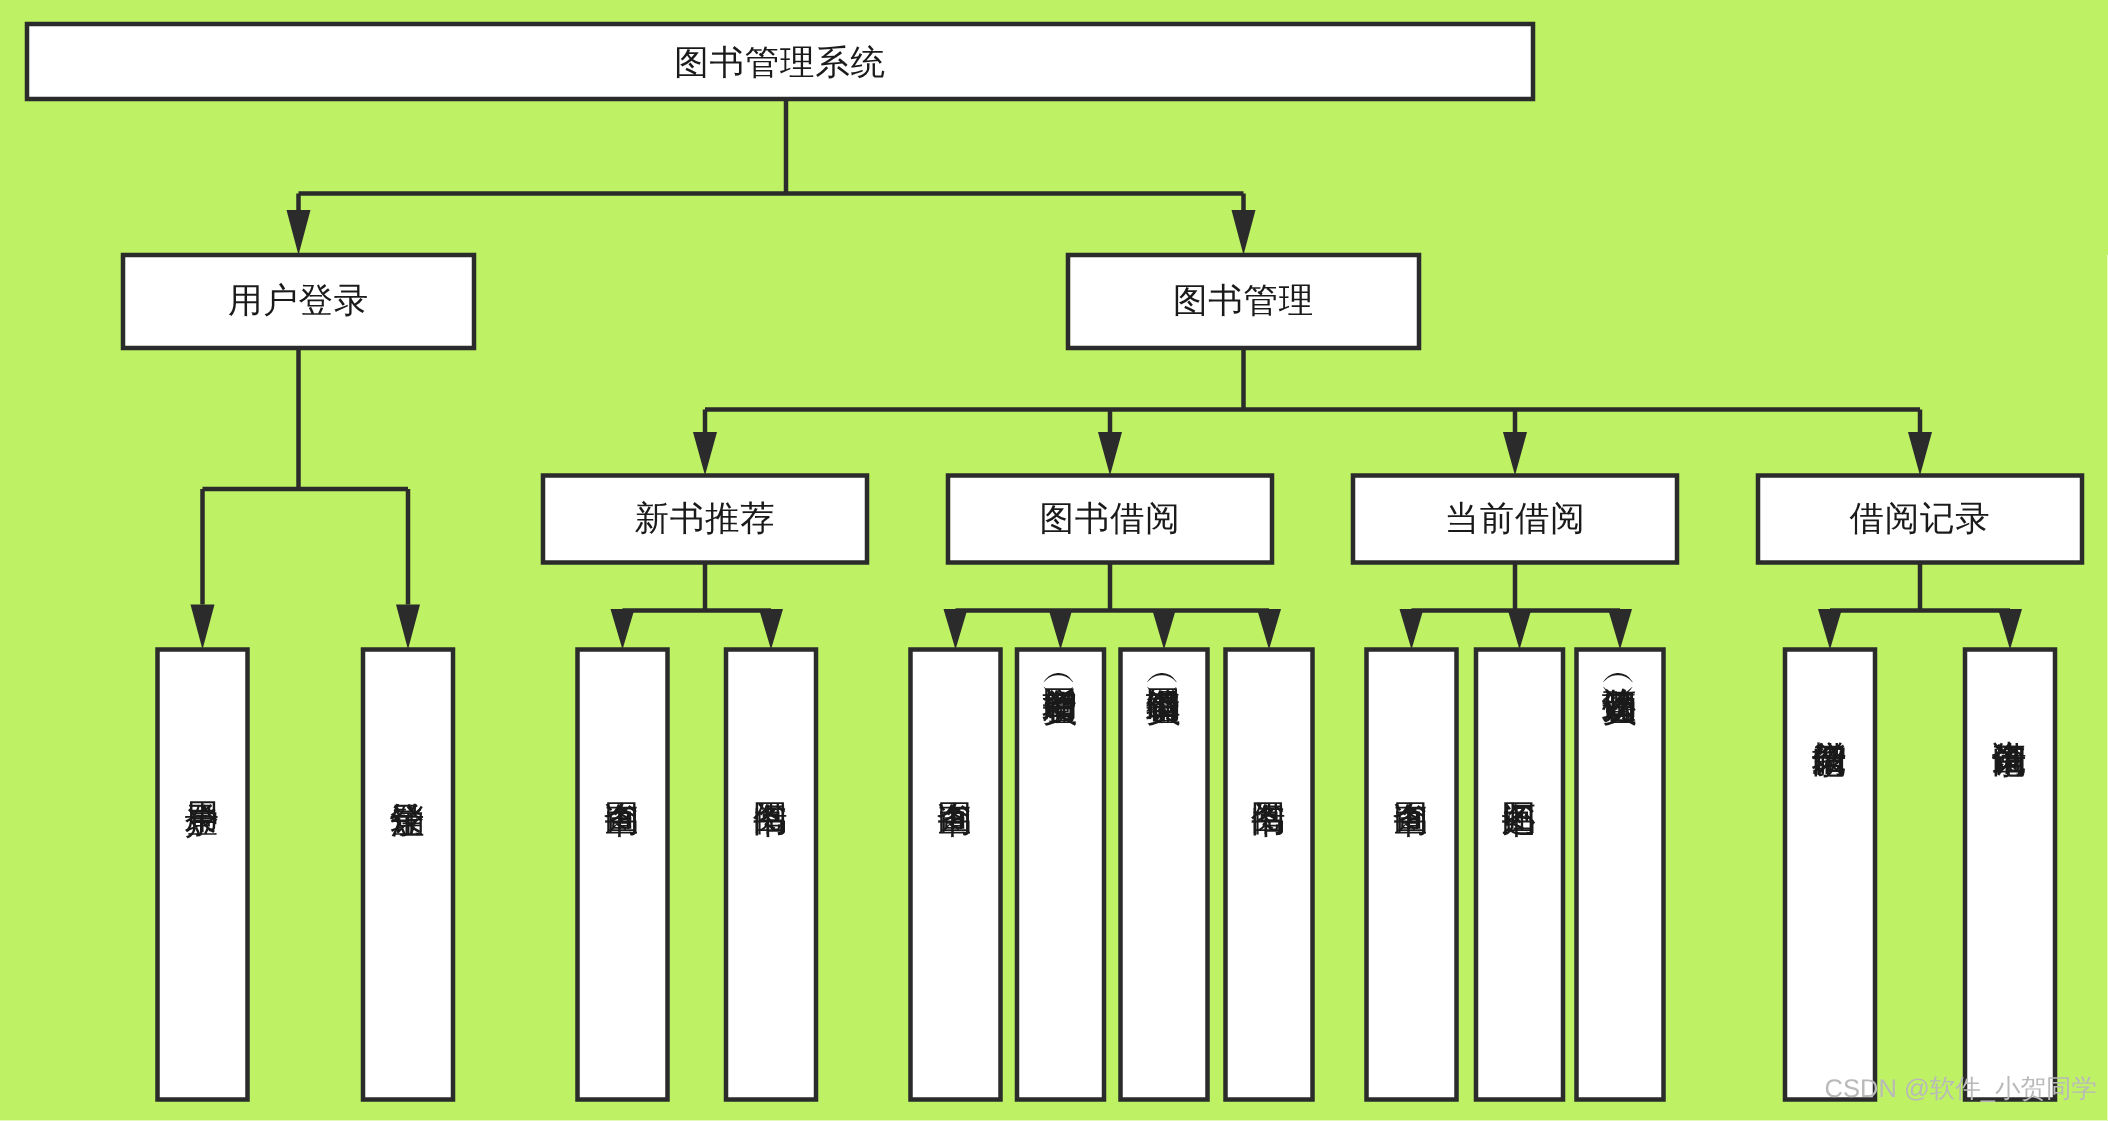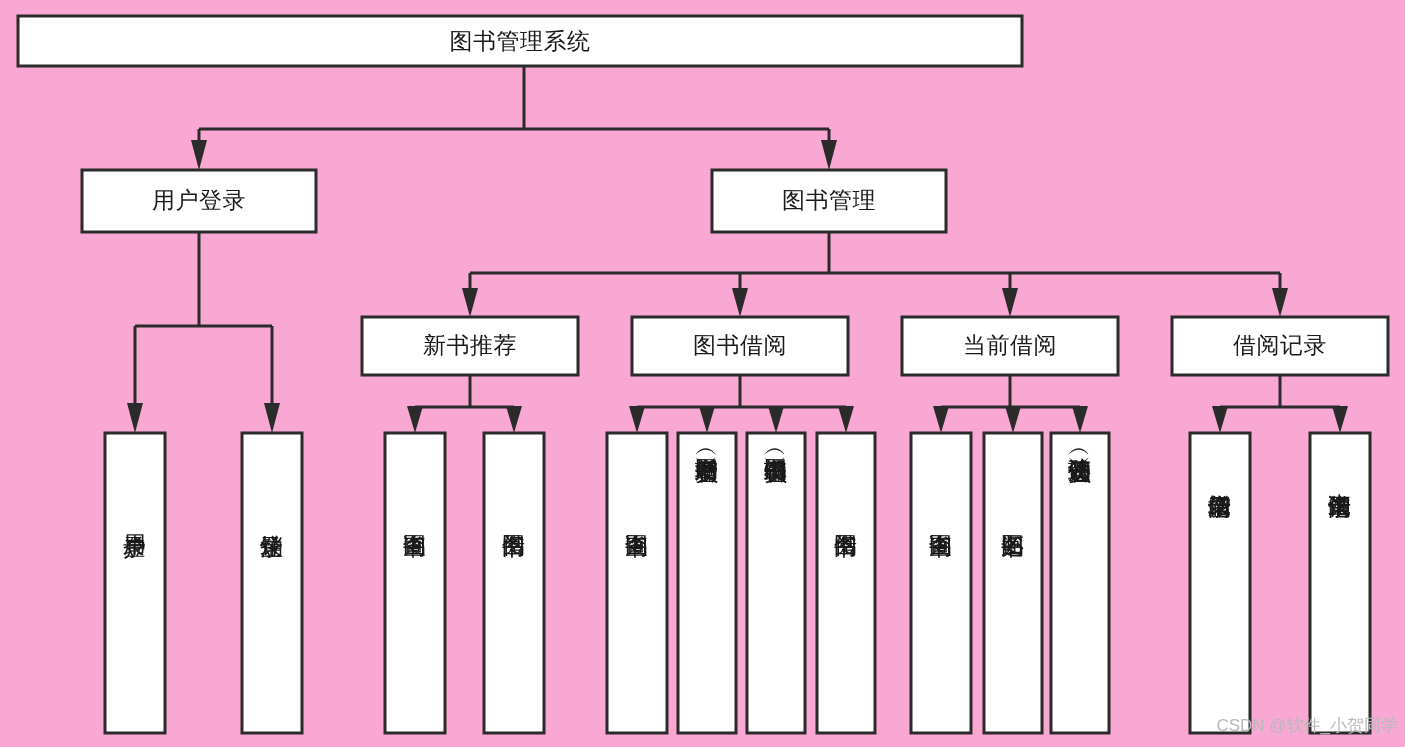--- a/index.html
+++ b/index.html
@@ -10,21 +10,21 @@
   body {
     width: 1405px;
     height: 747px;
     font-family: "Liberation Sans", "DejaVu Sans", sans-serif;
     overflow: hidden;
   }
   #diagram-root {
     position: relative;
     width: 1405px;
     height: 747px;
-    background: #f9a8d4;
+    background: #bef264;
   }
   svg.tree-canvas {
     position: absolute;
     top: 0;
     left: 0;
     width: 1405px;
     height: 747px;
     display: block;
   }
   .node-box {

